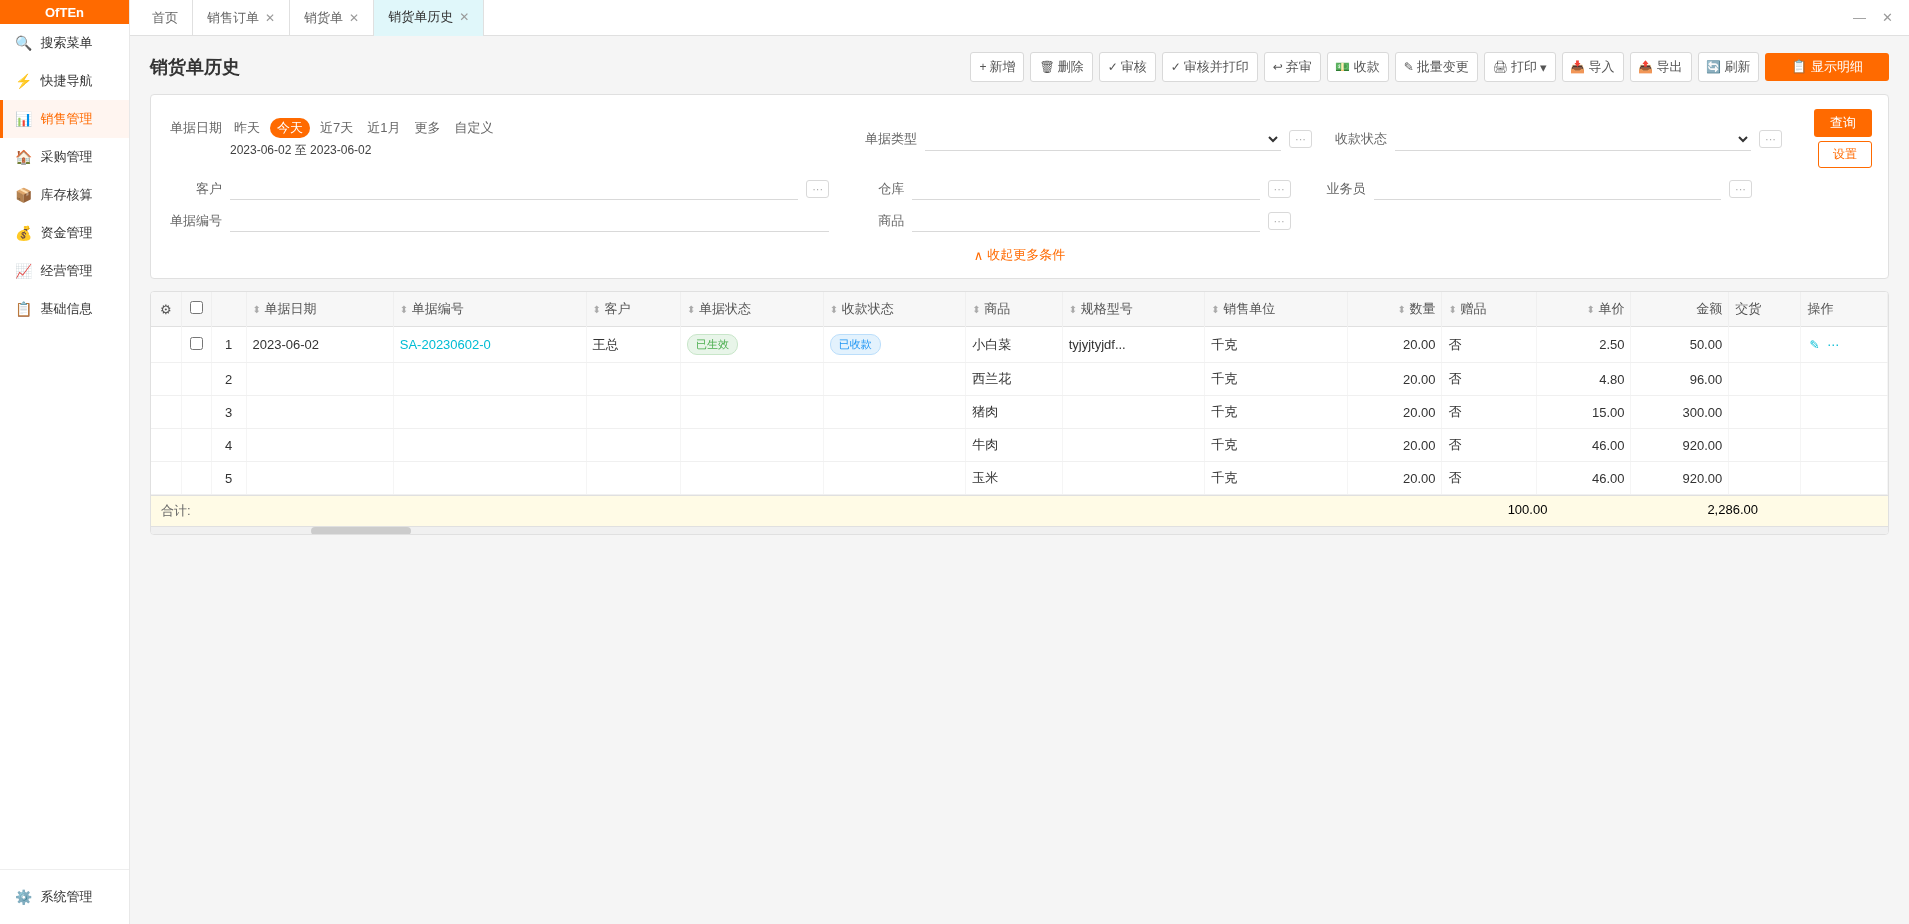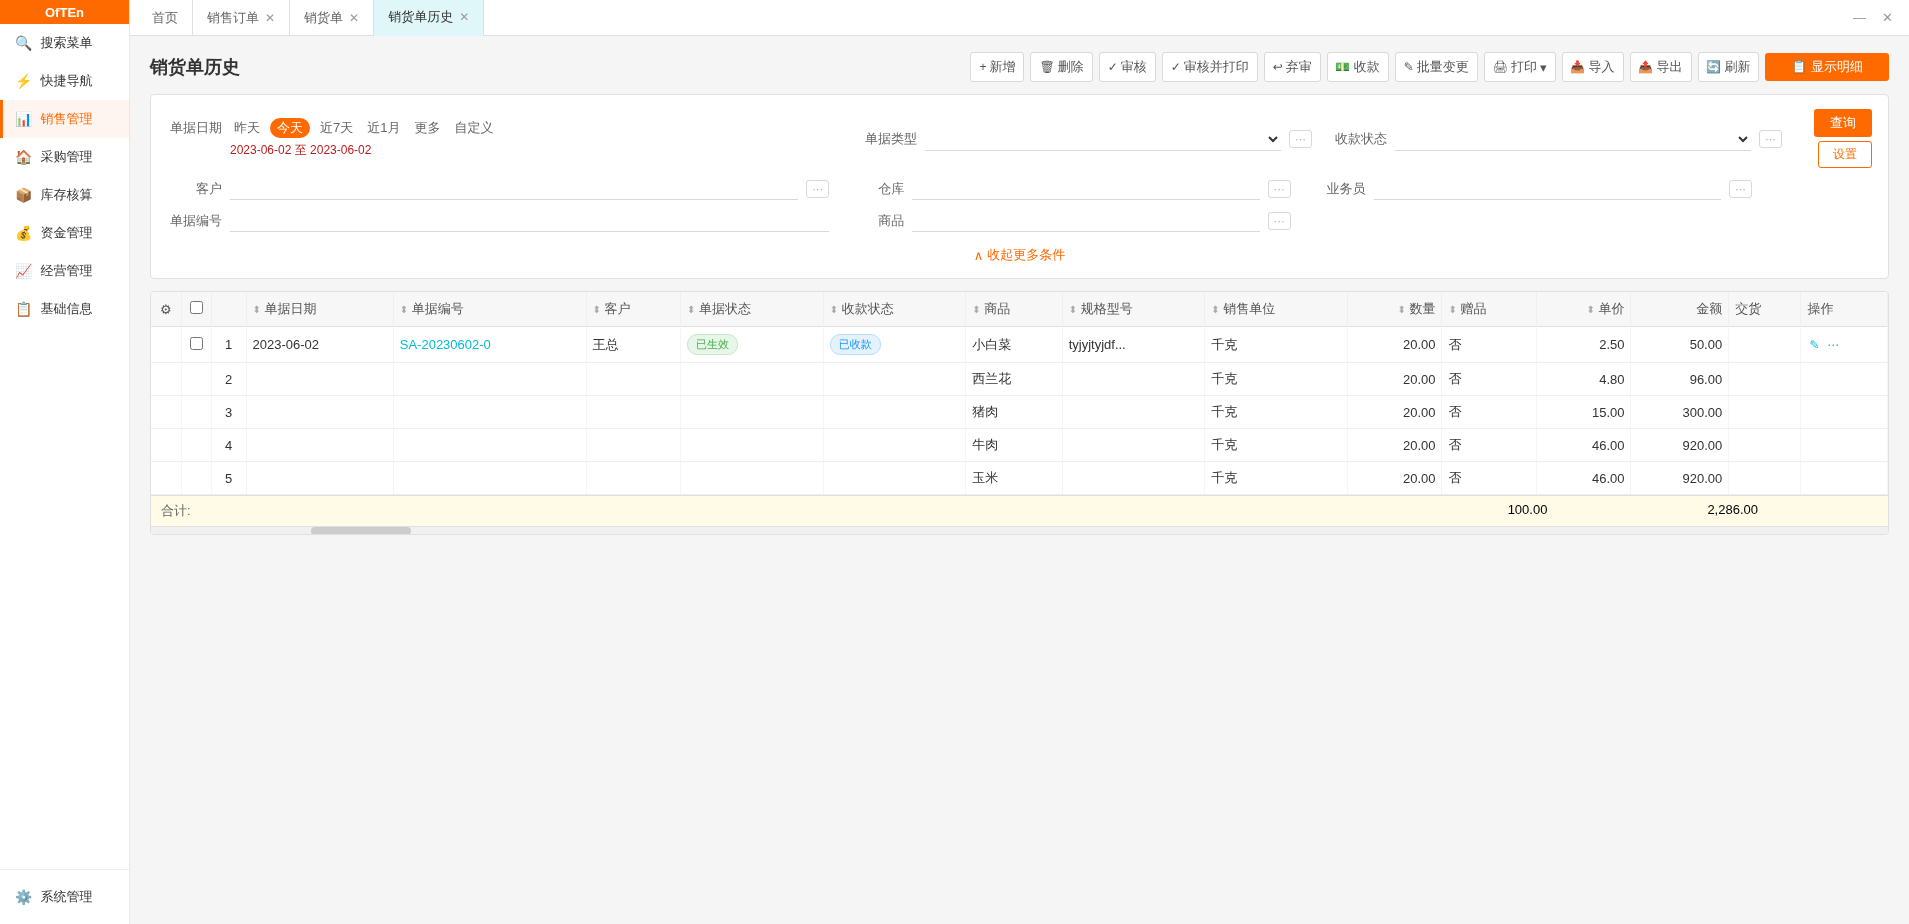--- a/index.html
+++ b/index.html
@@ -174,21 +174,21 @@
       color: #666;
       padding: 1px 4px;
     }
     .date-btn.active {
       background: #ff6a00;
       color: #fff;
       border-radius: 10px;
       padding: 1px 7px;
     }
     .date-range {
-      color: #b91c1c;
+      color: #404040;
       font-size: 12px;
     }
     .ellipsis-btn {
       color: #aaa;
       cursor: pointer;
       border: 1px solid #d9d9d9;
       border-radius: 3px;
       padding: 2px 5px;
       font-size: 11px;
     }

